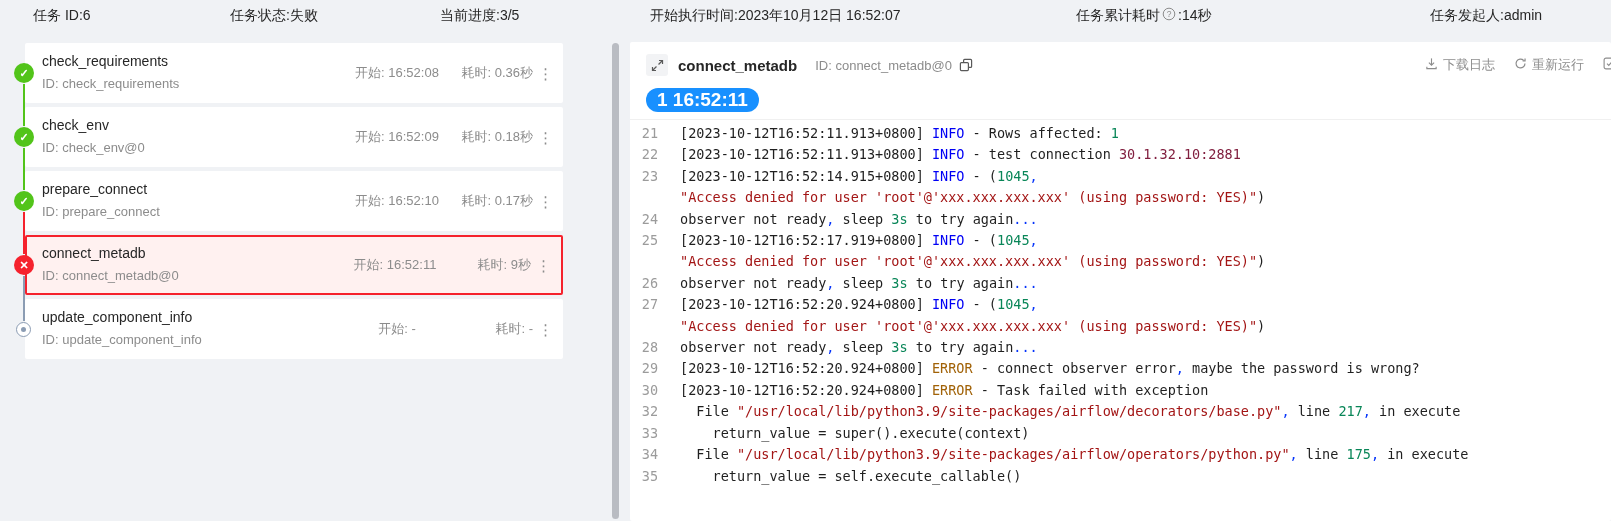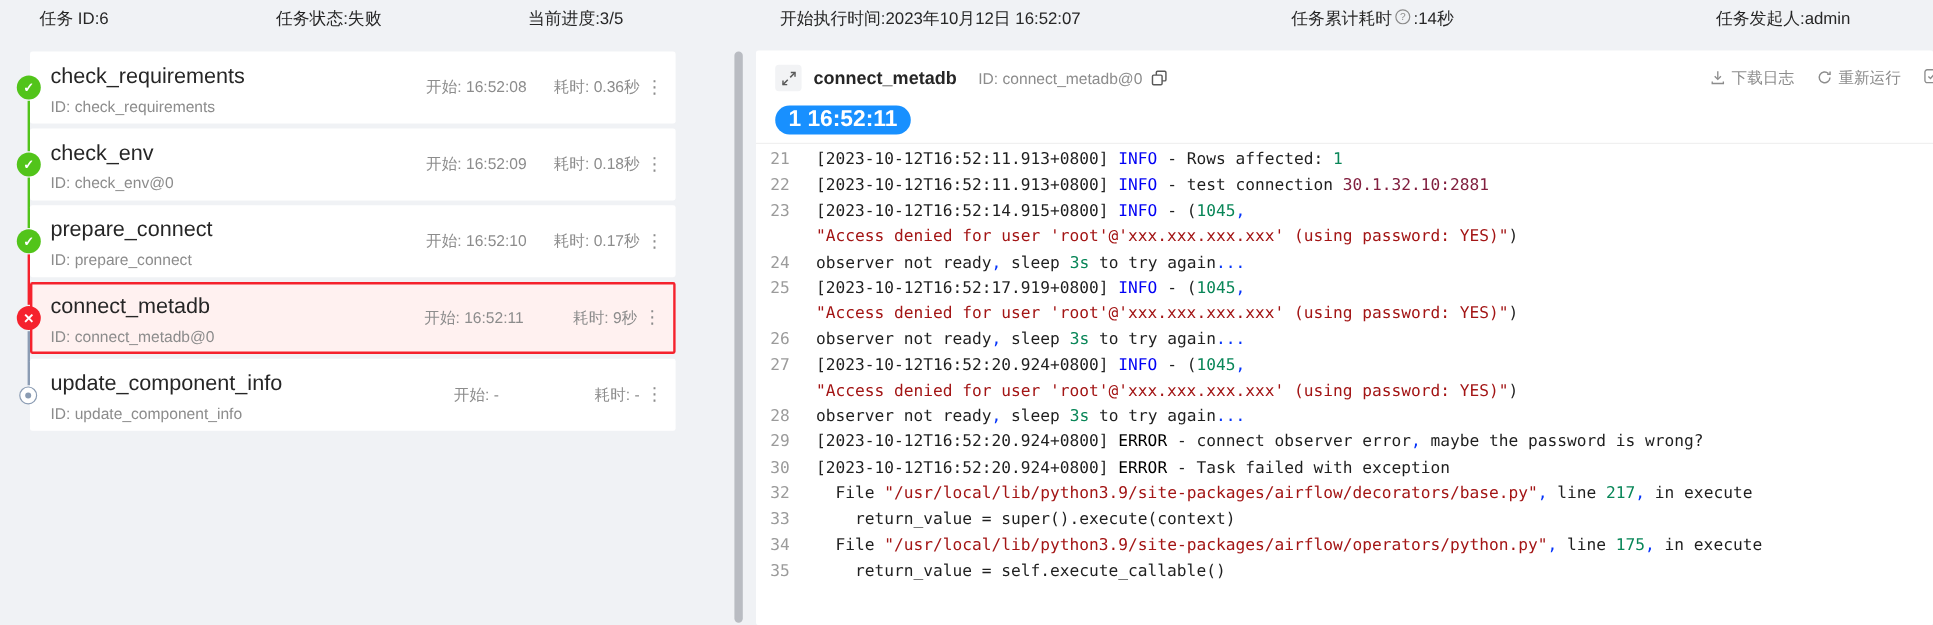--- a/index.html
+++ b/index.html
@@ -10,49 +10,49 @@
     color:#262626;
   }
   
   .topbar{position:absolute;top:0;left:0;width:1611px;height:30px;}
   .tb{position:absolute;top:7px;font-size:14px;color:#262626;white-space:nowrap;display:inline-flex;}
   .help{display:inline-flex;margin:0 2px;color:#8c8c8c;}
   
   .steps{position:absolute;left:25px;top:43px;width:538px;}
   .card{position:relative;background:#fff;height:60px;margin-bottom:4px;border-radius:2px;box-sizing:border-box;padding:10px 0 0 17px;}
   .card.sel{background:#fff1f0;border:2px solid #f5222d;padding:8px 0 0 15px;}
-  .c-name{font-size:18px;color:#262626;margin-bottom:7px;}
+  .c-name{font-size:14px;color:#262626;margin-bottom:7px;}
   .c-id{font-size:13px;color:#8c8c8c;}
   .c-info{position:absolute;right:30px;top:50%;transform:translateY(-50%);display:flex;color:#8c8c8c;font-size:13px;white-space:nowrap;}
   .c-start{width:104px;text-align:center;}
   .c-dur{width:84px;text-align:right;}
   .dots{position:absolute;right:10px;top:50%;transform:translateY(-50%);color:#8c8c8c;font-size:15px;line-height:1;letter-spacing:0;}
   
   .timeline{position:absolute;left:0;top:0;width:48px;height:521px;}
   .tl-seg{position:absolute;left:23px;width:2px;}
   .ic{position:absolute;left:14px;width:20px;height:20px;border-radius:50%;display:flex;align-items:center;justify-content:center;color:#fff;font-size:11px;font-weight:bold;z-index:2;box-sizing:border-box;}
   .ic.pend{left:16px;width:15px;height:15px;background:#fff;border:1.5px solid #8b9cb3;}
   .ic.pend .dot{width:5px;height:5px;border-radius:50%;background:#8b9cb3;}
   .vscrollbar{position:absolute;left:612px;top:43px;width:7px;height:476px;background:#b9bcc2;border-radius:4px;}
   
   .logpanel{position:absolute;left:630px;top:42px;width:981px;height:479px;background:#fff;border-radius:2px;}
   .lp-header{position:relative;height:46px;display:flex;align-items:center;padding-left:16px;}
   .expand{display:inline-flex;align-items:center;justify-content:center;width:22px;height:22px;background:#f2f3f5;border-radius:3px;color:#595959;margin-right:10px;}
   .lp-title{font-size:15px;font-weight:bold;color:#262626;margin-right:18px;}
   .lp-sub{font-size:13px;color:#8c8c8c;margin-right:7px;}
   .copy{display:inline-flex;color:#595959;}
   .lp-actions{position:absolute;left:795px;top:0;height:46px;display:flex;align-items:center;white-space:nowrap;}
-  .act{display:inline-flex;align-items:flex-end;gap:5px;color:#8c8c8c;font-size:13px;margin-right:19px;background:none;border:none;padding:0;cursor:pointer;font-family:inherit;white-space:nowrap;}
+  .act{display:inline-flex;align-items:center;gap:5px;color:#8c8c8c;font-size:13px;margin-right:19px;background:none;border:none;padding:0;cursor:pointer;font-family:inherit;white-space:nowrap;}
   .lp-badge{position:absolute;left:16px;top:46px;height:24px;display:inline-flex;align-items:center;padding:0 11px;border-radius:12px;background:#1890ff;color:#fff;font-size:19px;font-weight:bold;}
   .lp-sep{position:absolute;left:0;top:77px;width:981px;border-top:1px solid #f0f0f0;}
   .log{position:absolute;left:6px;top:81px;width:975px;font-family:"DejaVu Sans Mono","Liberation Mono",monospace;font-size:13.5px;line-height:21.4px;}
   .row{display:flex;}
   .ln{width:28px;flex:none;text-align:center;color:#9b9b9b;margin-right:16px;}
   .lc{white-space:pre;}
-  .c-d{color:#1f1f1f}.c-i{color:#0000f5}.c-e{color:#000000}.c-n{color:#098658}.c-s{color:#a31515}.c-p{color:#0433fa}.c-ip{color:#811f3f}
+  .c-d{color:#1f1f1f}.c-i{color:#0000f5}.c-e{color:#a16207}.c-n{color:#098658}.c-s{color:#a31515}.c-p{color:#0433fa}.c-ip{color:#811f3f}
 </style>
 </head>
 <body>
 
 <div class="topbar">
   <div class="tb" style="left:33px">
       <span>任务 ID</span>
       <span>: </span>
       <span>6</span>
     </div>

